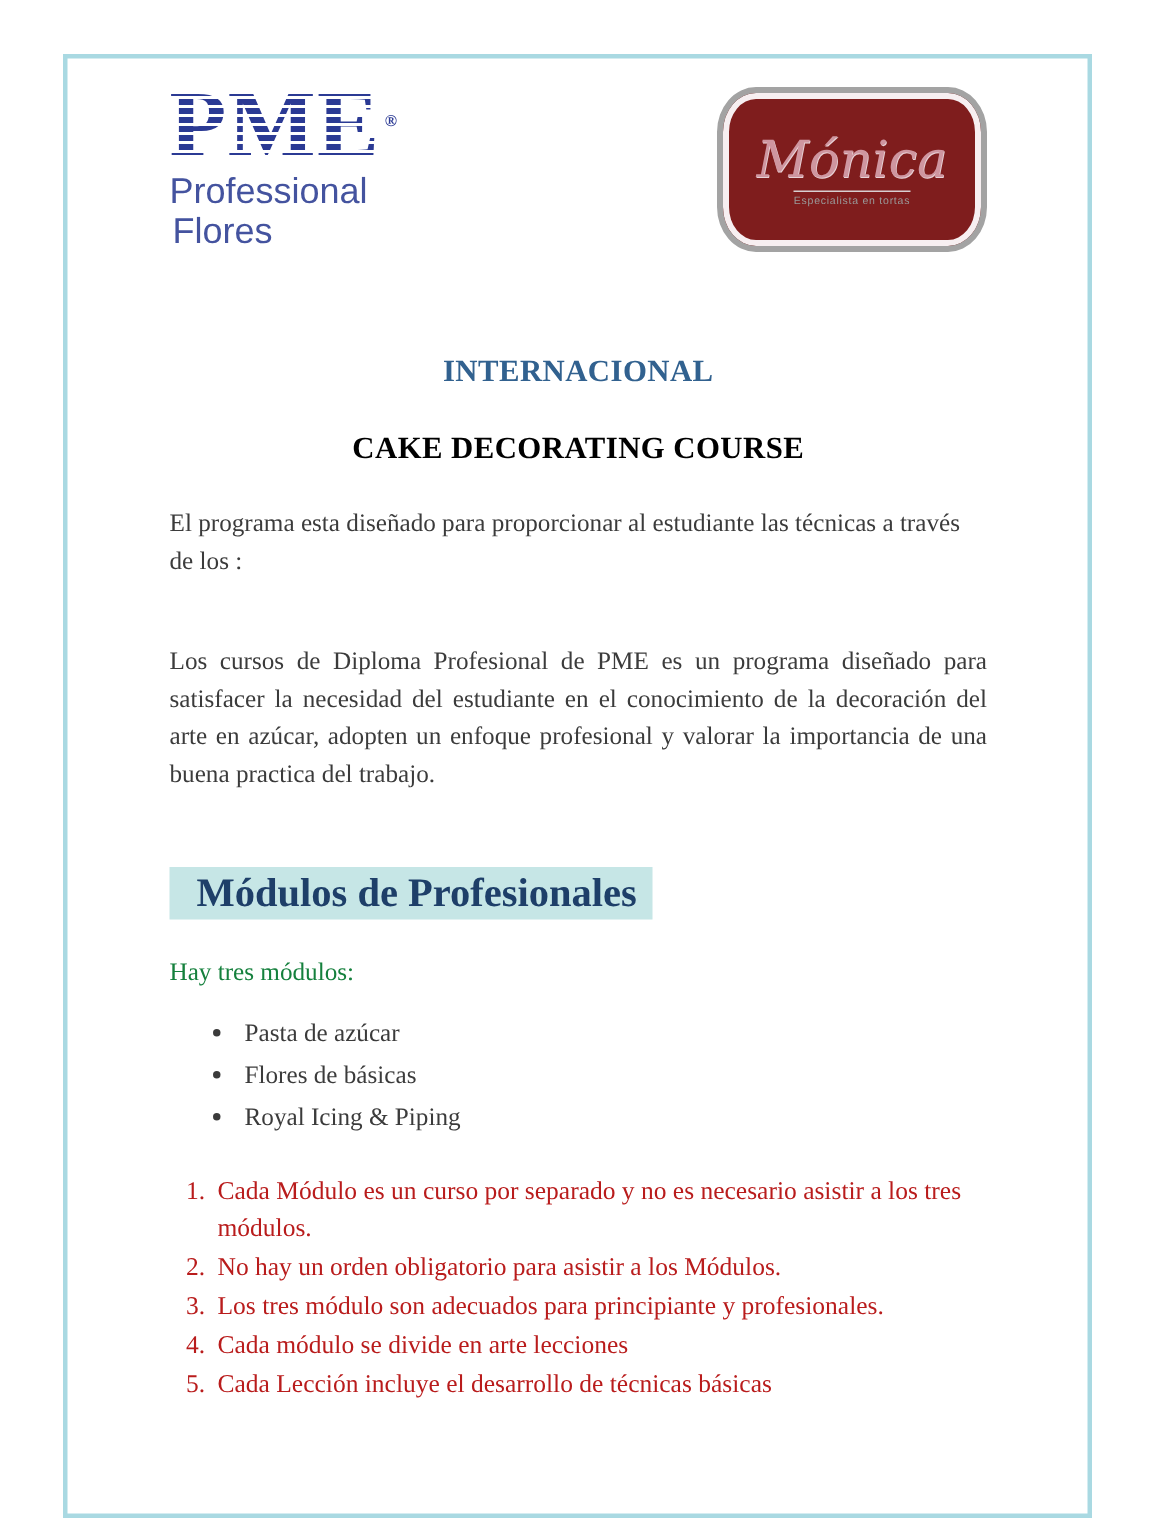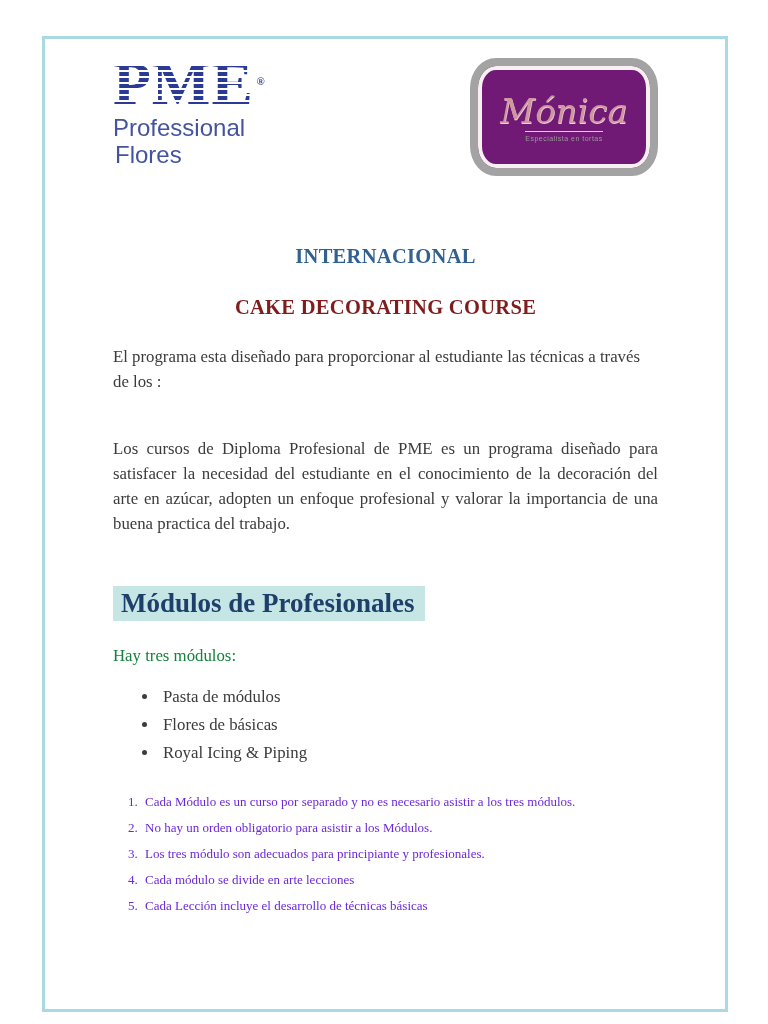--- a/index.html
+++ b/index.html
@@ -61,24 +61,24 @@
     font-family:"Liberation Sans","DejaVu Sans",sans-serif;
     color:#44539f;
     font-size:24px;
     line-height:27px;
     margin-top:2px;
   }
   .pme-sub .l2{padding-left:2px;}
 
   .monica-logo{
     width:172px;height:102px;
-    border:8px solid #a3a3a3;
+    border:4px solid #a3a3a3;
     border-radius:26px/30px;
     box-shadow:0 0 0 4px #f7eff1 inset;
-    background:#701a75;
+    background:#7f1d1d;
     display:flex;
     flex-direction:column;
     align-items:center;
     justify-content:center;
     margin-top:4px;
   }
   .monica-name{
     font-family:"DejaVu Serif","Liberation Serif",serif;
     font-style:italic;
     font-size:34px;
@@ -101,21 +101,21 @@
     text-align:center;
     color:#31618f;
     font-weight:bold;
     font-size:20.5px;
     line-height:31px;
     letter-spacing:0.3px;
     margin:10px 0 0 0;
   }
   .course-heading{
     text-align:center;
-    color:#7f1d1d;
+    color:#000000;
     font-weight:bold;
     font-size:20.5px;
     letter-spacing:0.3px;
     margin:24px 0 0 0;
   }
 
   
   .para{
     color:#3b3b3b;
     font-size:16.8px;
@@ -128,40 +128,40 @@
 
   .section-title{
     margin:50px 0 0 0;
     font-size:27px;
     font-weight:bold;
     color:#1e3f69;
     line-height:34px;
   }
   .section-title .hl{
     background:#c6e6e6;
-    padding:2px 10px 3px 8px;
+    padding:2px 10px 3px 18px;
   }
   .modules-intro{
     margin:26px 0 0 0;
     color:#15803d;
     font-size:16.8px;
   }
   ul.bullets{
     margin:20px 0 0 0;
     padding-left:46px;
     color:#3b3b3b;
     font-size:16.8px;
     line-height:21px;
   }
   ul.bullets li{margin-bottom:7px;padding-left:4px;}
   ol.numbered{
     margin:26px 0 0 0;
     padding-left:28px;
-    color:#6d28d9;
-    font-size:13px;
+    color:#b91c1c;
+    font-size:17px;
     line-height:25px;
   }
   ol.numbered li{padding-left:4px;margin-bottom:1px;}
 </style>
 </head>
 <body>
 
 <div class="page">
   <div class="frame"></div>
 
@@ -195,21 +195,21 @@
     <p class="para para-2">El programa esta diseñado para proporcionar al estudiante las técnicas a través de los :</p>
     <p class="para para-1">Los cursos de Diploma Profesional de PME es un programa diseñado para satisfacer la necesidad del estudiante en el conocimiento de la decoración del arte en azúcar,  adopten un enfoque profesional y valorar la importancia de una buena practica del trabajo.</p>
 
     <h2 class="section-title">
       <span class="hl">Módulos de Profesionales</span>
     </h2>
 
     <p class="modules-intro">Hay tres módulos:</p>
 
     <ul class="bullets">
-      <li>Pasta de módulos</li>
+      <li>Pasta de azúcar</li>
       <li>Flores de básicas</li>
       <li>Royal Icing &amp; Piping</li>
     </ul>
 
     <ol class="numbered">
       <li>Cada Módulo es un curso por separado y no es necesario asistir a los tres módulos.</li>
       <li>No hay un orden obligatorio para  asistir a los Módulos.</li>
       <li>Los tres módulo son adecuados para principiante y profesionales.</li>
       <li>Cada módulo se divide en arte lecciones</li>
       <li>Cada Lección incluye el desarrollo de técnicas básicas</li>

